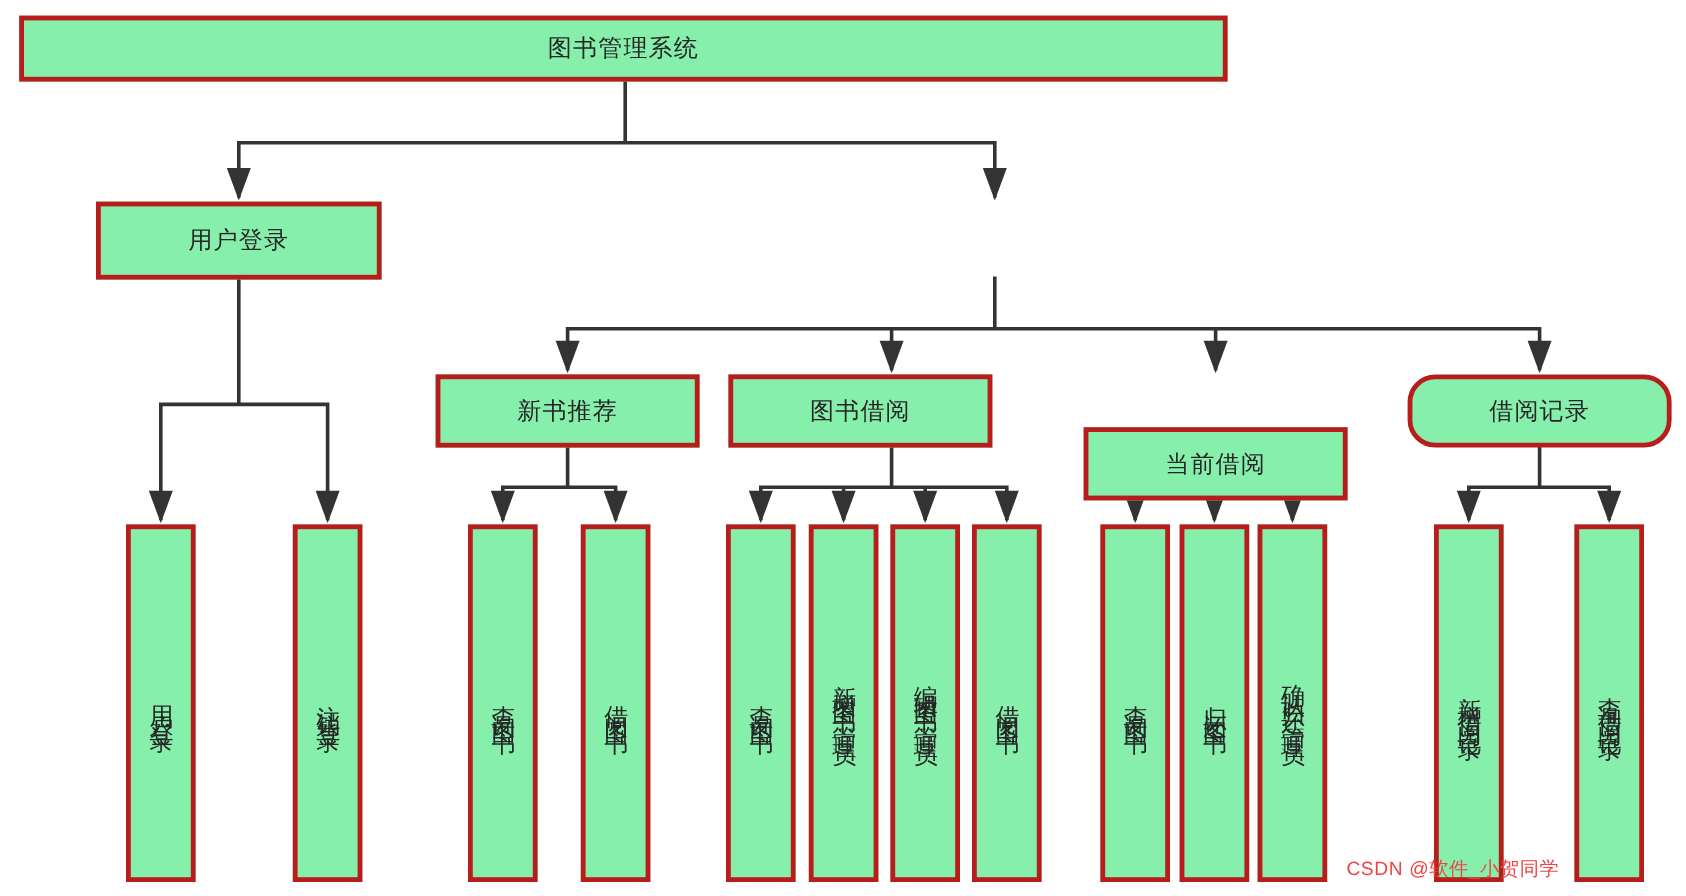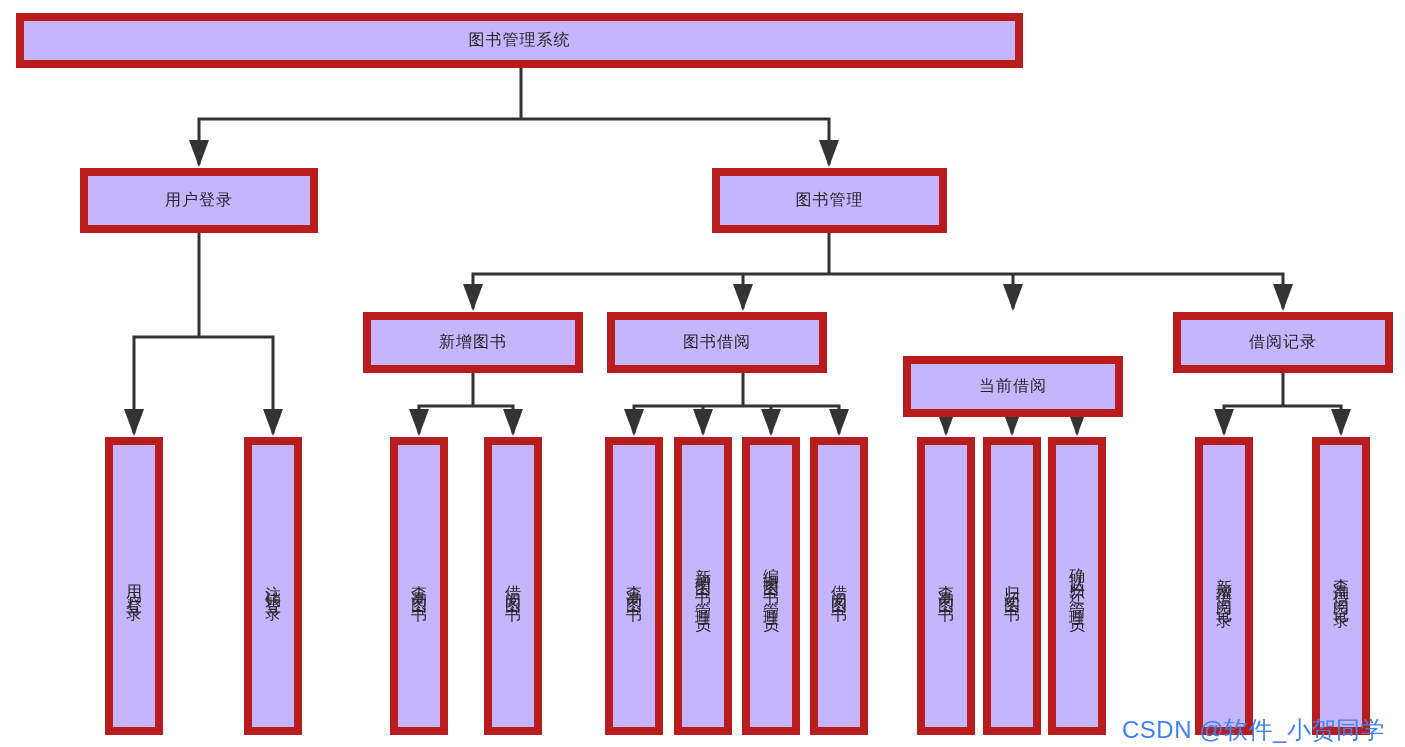--- a/index.html
+++ b/index.html
@@ -8,36 +8,36 @@
     width:1405px;height:747px;
     background:#ffffff;
     font-family:"Liberation Sans","DejaVu Sans",sans-serif;
     overflow:hidden;
   }
   .connectors{position:absolute;left:0;top:0;width:1405px;height:747px;}
   .connectors path{stroke:#333333;stroke-width:3;fill:none;stroke-linecap:square;}
   .connectors polygon{fill:#333333;stroke:none;}
   .box{
     position:absolute;
-    background:#c4b5fd;
-    border:8px solid #b91c1c;
+    background:#86efac;
+    border:4px solid #b91c1c;
     box-sizing:border-box;
     display:flex;align-items:center;justify-content:center;
-    font-size:16px;color:#262626;letter-spacing:1px;
+    font-size:20px;color:#262626;letter-spacing:1px;
     text-align:center;
   }
   .vbox{
     writing-mode:vertical-rl;
     text-orientation:mixed;
     letter-spacing:7px;
     line-height:1;
   }
   .watermark{
     position:absolute;left:1122px;top:714px;
-    font-size:24px;color:#3b82f6;
+    font-size:16px;color:#ef4444;
     letter-spacing:0.5px;white-space:nowrap;
   }
 </style>
 </head>
 <body>
 
 <div class="canvas">
 
   <svg class="connectors" viewBox="0 0 1405 747" xmlns="http://www.w3.org/2000/svg">
     <g>
@@ -78,26 +78,25 @@
     <g>
       <path d="M1283 371 V406 M1224 406 H1341 M1224 406 V432 M1341 406 V432"></path>
       <polygon points="1224,436 1214,409 1234,409"></polygon>
       <polygon points="1341,436 1331,409 1351,409"></polygon>
     </g>
   </svg>
 
   <div class="box" style="left:16px;top:13px;width:1007px;height:55px;">图书管理系统</div>
 
   <div class="box" style="left:80px;top:168px;width:238px;height:65px;">用户登录</div>
-  <div class="box" style="left:712px;top:168px;width:235px;height:65px;">图书管理</div>
 
-  <div class="box" style="left:363px;top:312px;width:220px;height:61px;">新增图书</div>
+  <div class="box" style="left:363px;top:312px;width:220px;height:61px;">新书推荐</div>
   <div class="box" style="left:607px;top:312px;width:220px;height:61px;">图书借阅</div>
   <div class="box" style="left:903px;top:312px;width:220px;height:61px;margin-top:44px;">当前借阅</div>
-  <div class="box" style="left:1173px;top:312px;width:220px;height:61px;">借阅记录</div>
+  <div class="box" style="left:1173px;top:312px;width:220px;height:61px;border-radius:23px;">借阅记录</div>
 
   <div class="box vbox" style="left:105px;top:437px;width:58px;height:298px;">用户登录</div>
   <div class="box vbox" style="left:244px;top:437px;width:58px;height:298px;">注销登录</div>
 
   <div class="box vbox" style="left:390px;top:437px;width:58px;height:298px;">查询图书</div>
   <div class="box vbox" style="left:484px;top:437px;width:58px;height:298px;">借阅图书</div>
 
   <div class="box vbox" style="left:605px;top:437px;width:58px;height:298px;">查询图书</div>
   <div class="box vbox" style="left:674px;top:437px;width:58px;height:298px;">新增图书（管理员）</div>
   <div class="box vbox" style="left:742px;top:437px;width:58px;height:298px;">编辑图书（管理员）</div>

